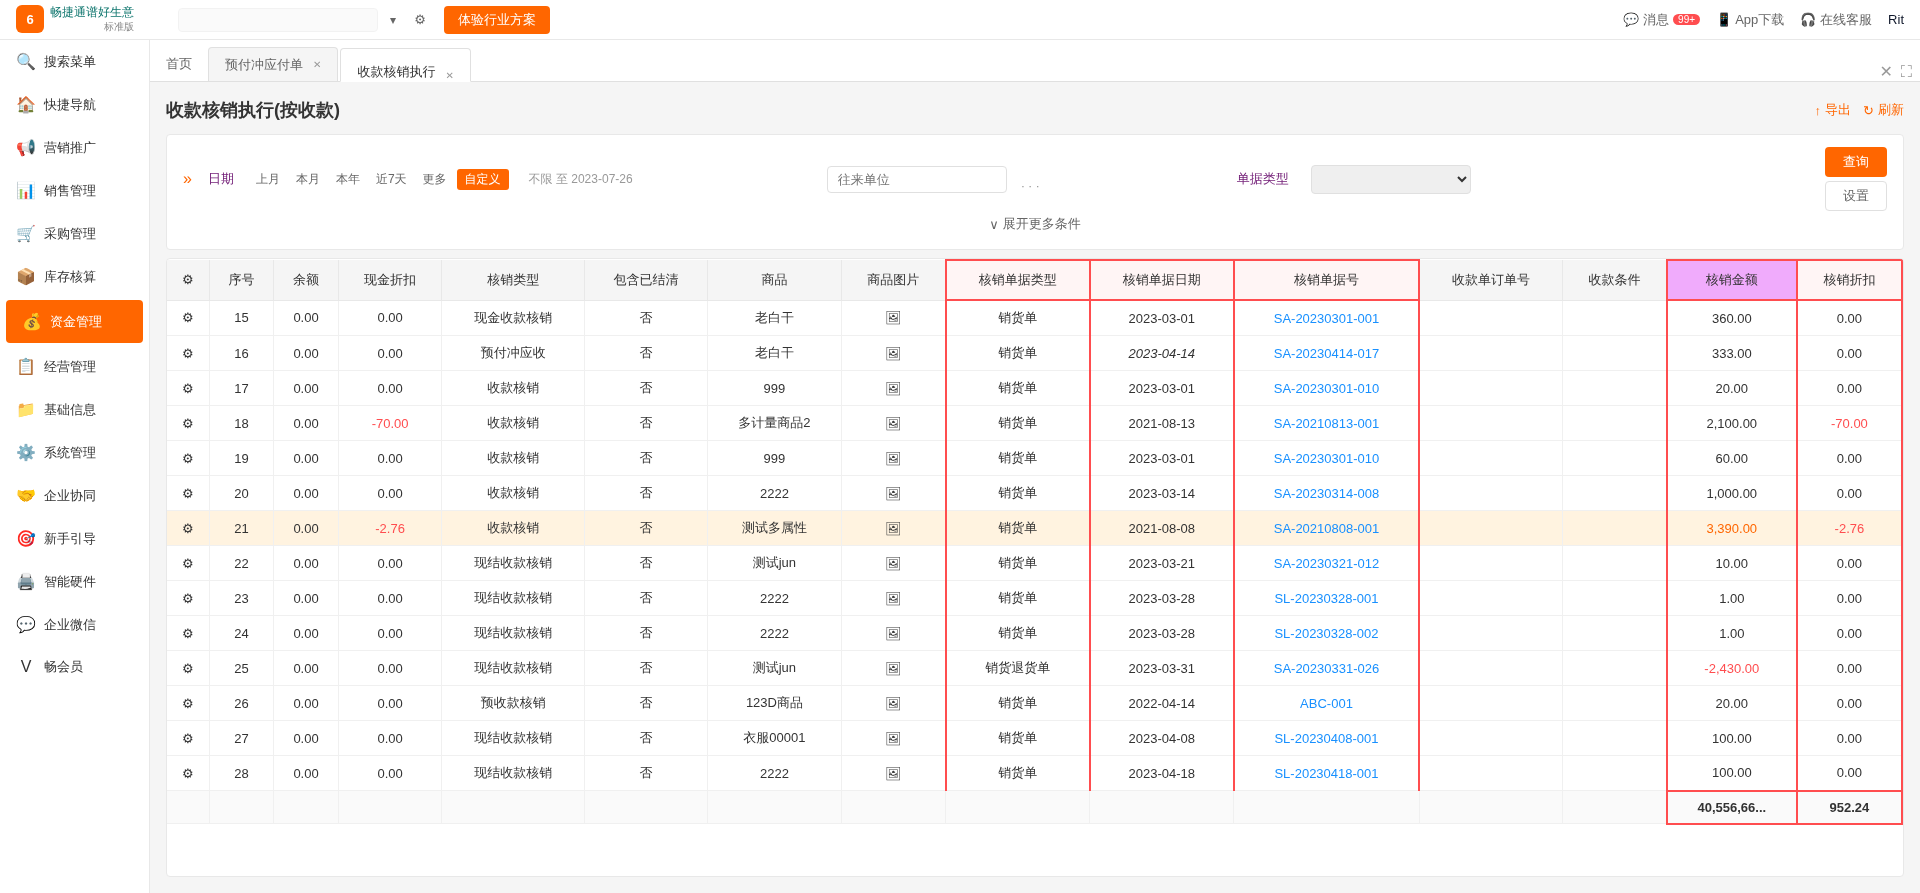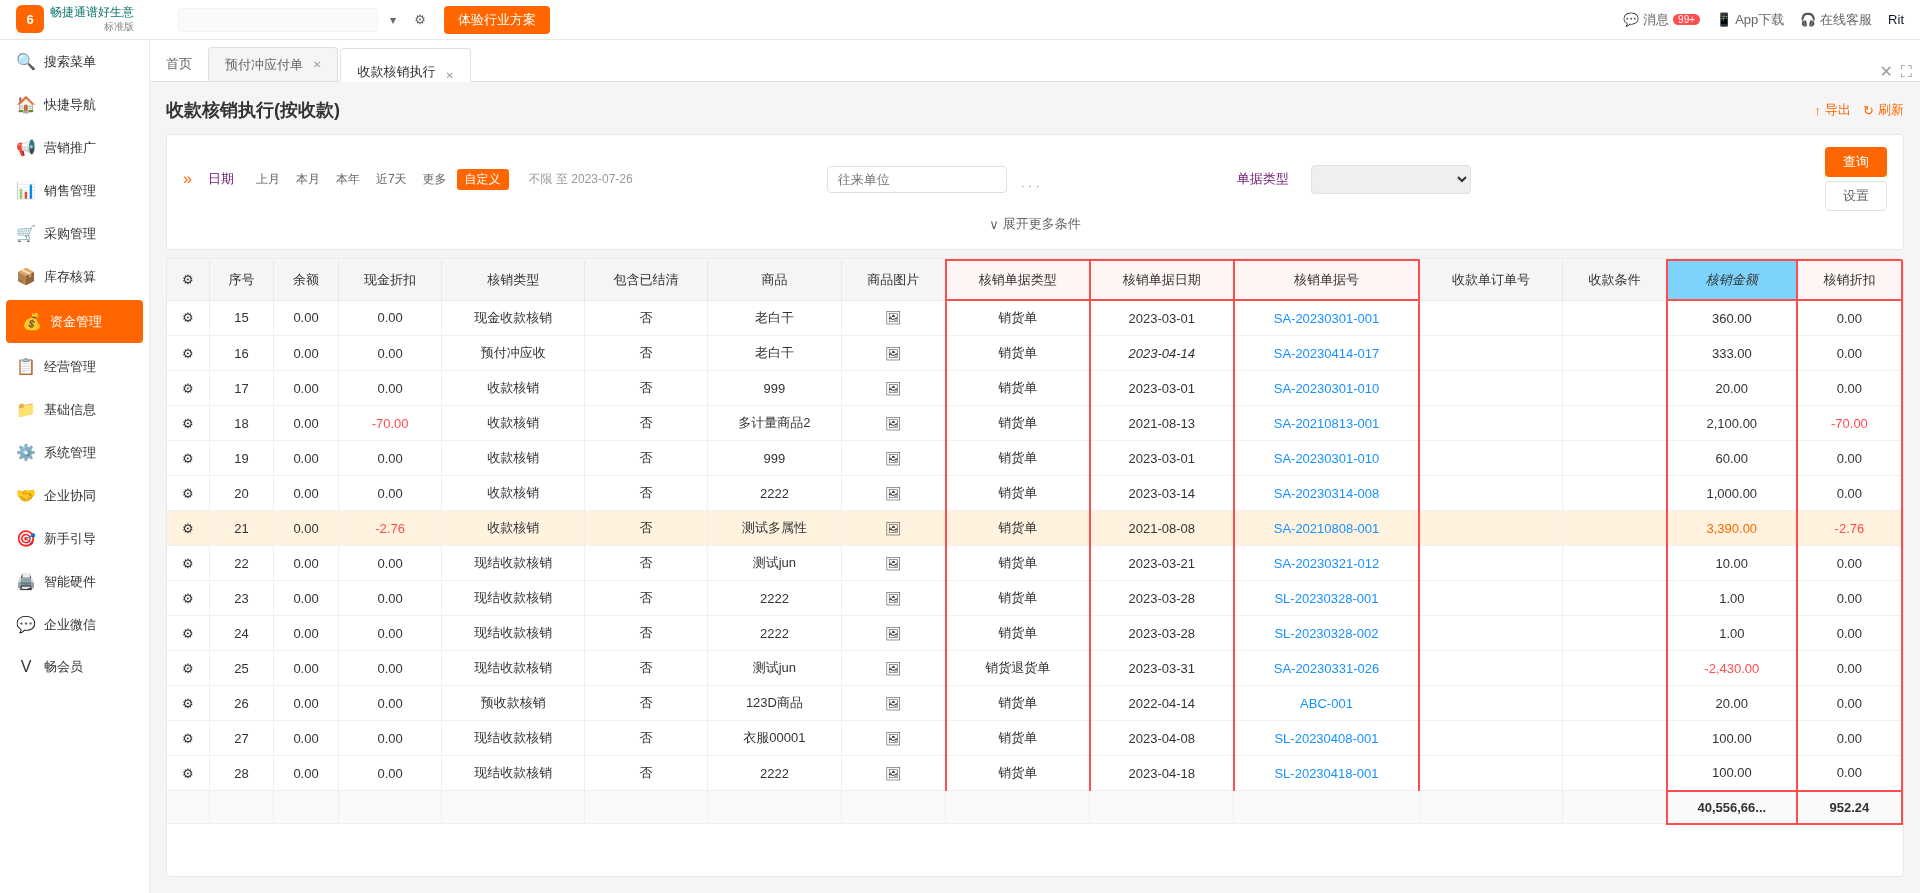--- a/index.html
+++ b/index.html
@@ -262,21 +262,21 @@
                 <th>现金折扣</th>
                 <th>核销类型</th>
                 <th>包含已结清</th>
                 <th>商品</th>
                 <th>商品图片</th>
                 <th style="border: 2px solid rgb(255, 77, 79); background: rgb(255, 245, 245);">核销单据类型</th>
                 <th style="border: 2px solid rgb(255, 77, 79); background: rgb(255, 245, 245);">核销单据日期</th>
                 <th style="border: 2px solid rgb(255, 77, 79); background: rgb(255, 245, 245);">核销单据号</th>
                 <th>收款单订单号</th>
                 <th>收款条件</th>
-                <th style="border: 2px solid rgb(255, 77, 79); background: #7dd3fc; font-style: italic;">核销金额</th>
+                <th style="border: 2px solid rgb(255, 77, 79); background: #f0abfc;">核销金额</th>
                 <th style="border: 2px solid rgb(255, 77, 79); background: rgb(255, 245, 245);">核销折扣</th>
               </tr>
           </thead>
           <tbody id="table-body">
               <tr>
                 <td>⚙</td>
                 <td>15</td>
                 <td>0.00</td>
                 <td>0.00</td>
                 <td>现金收款核销</td>

